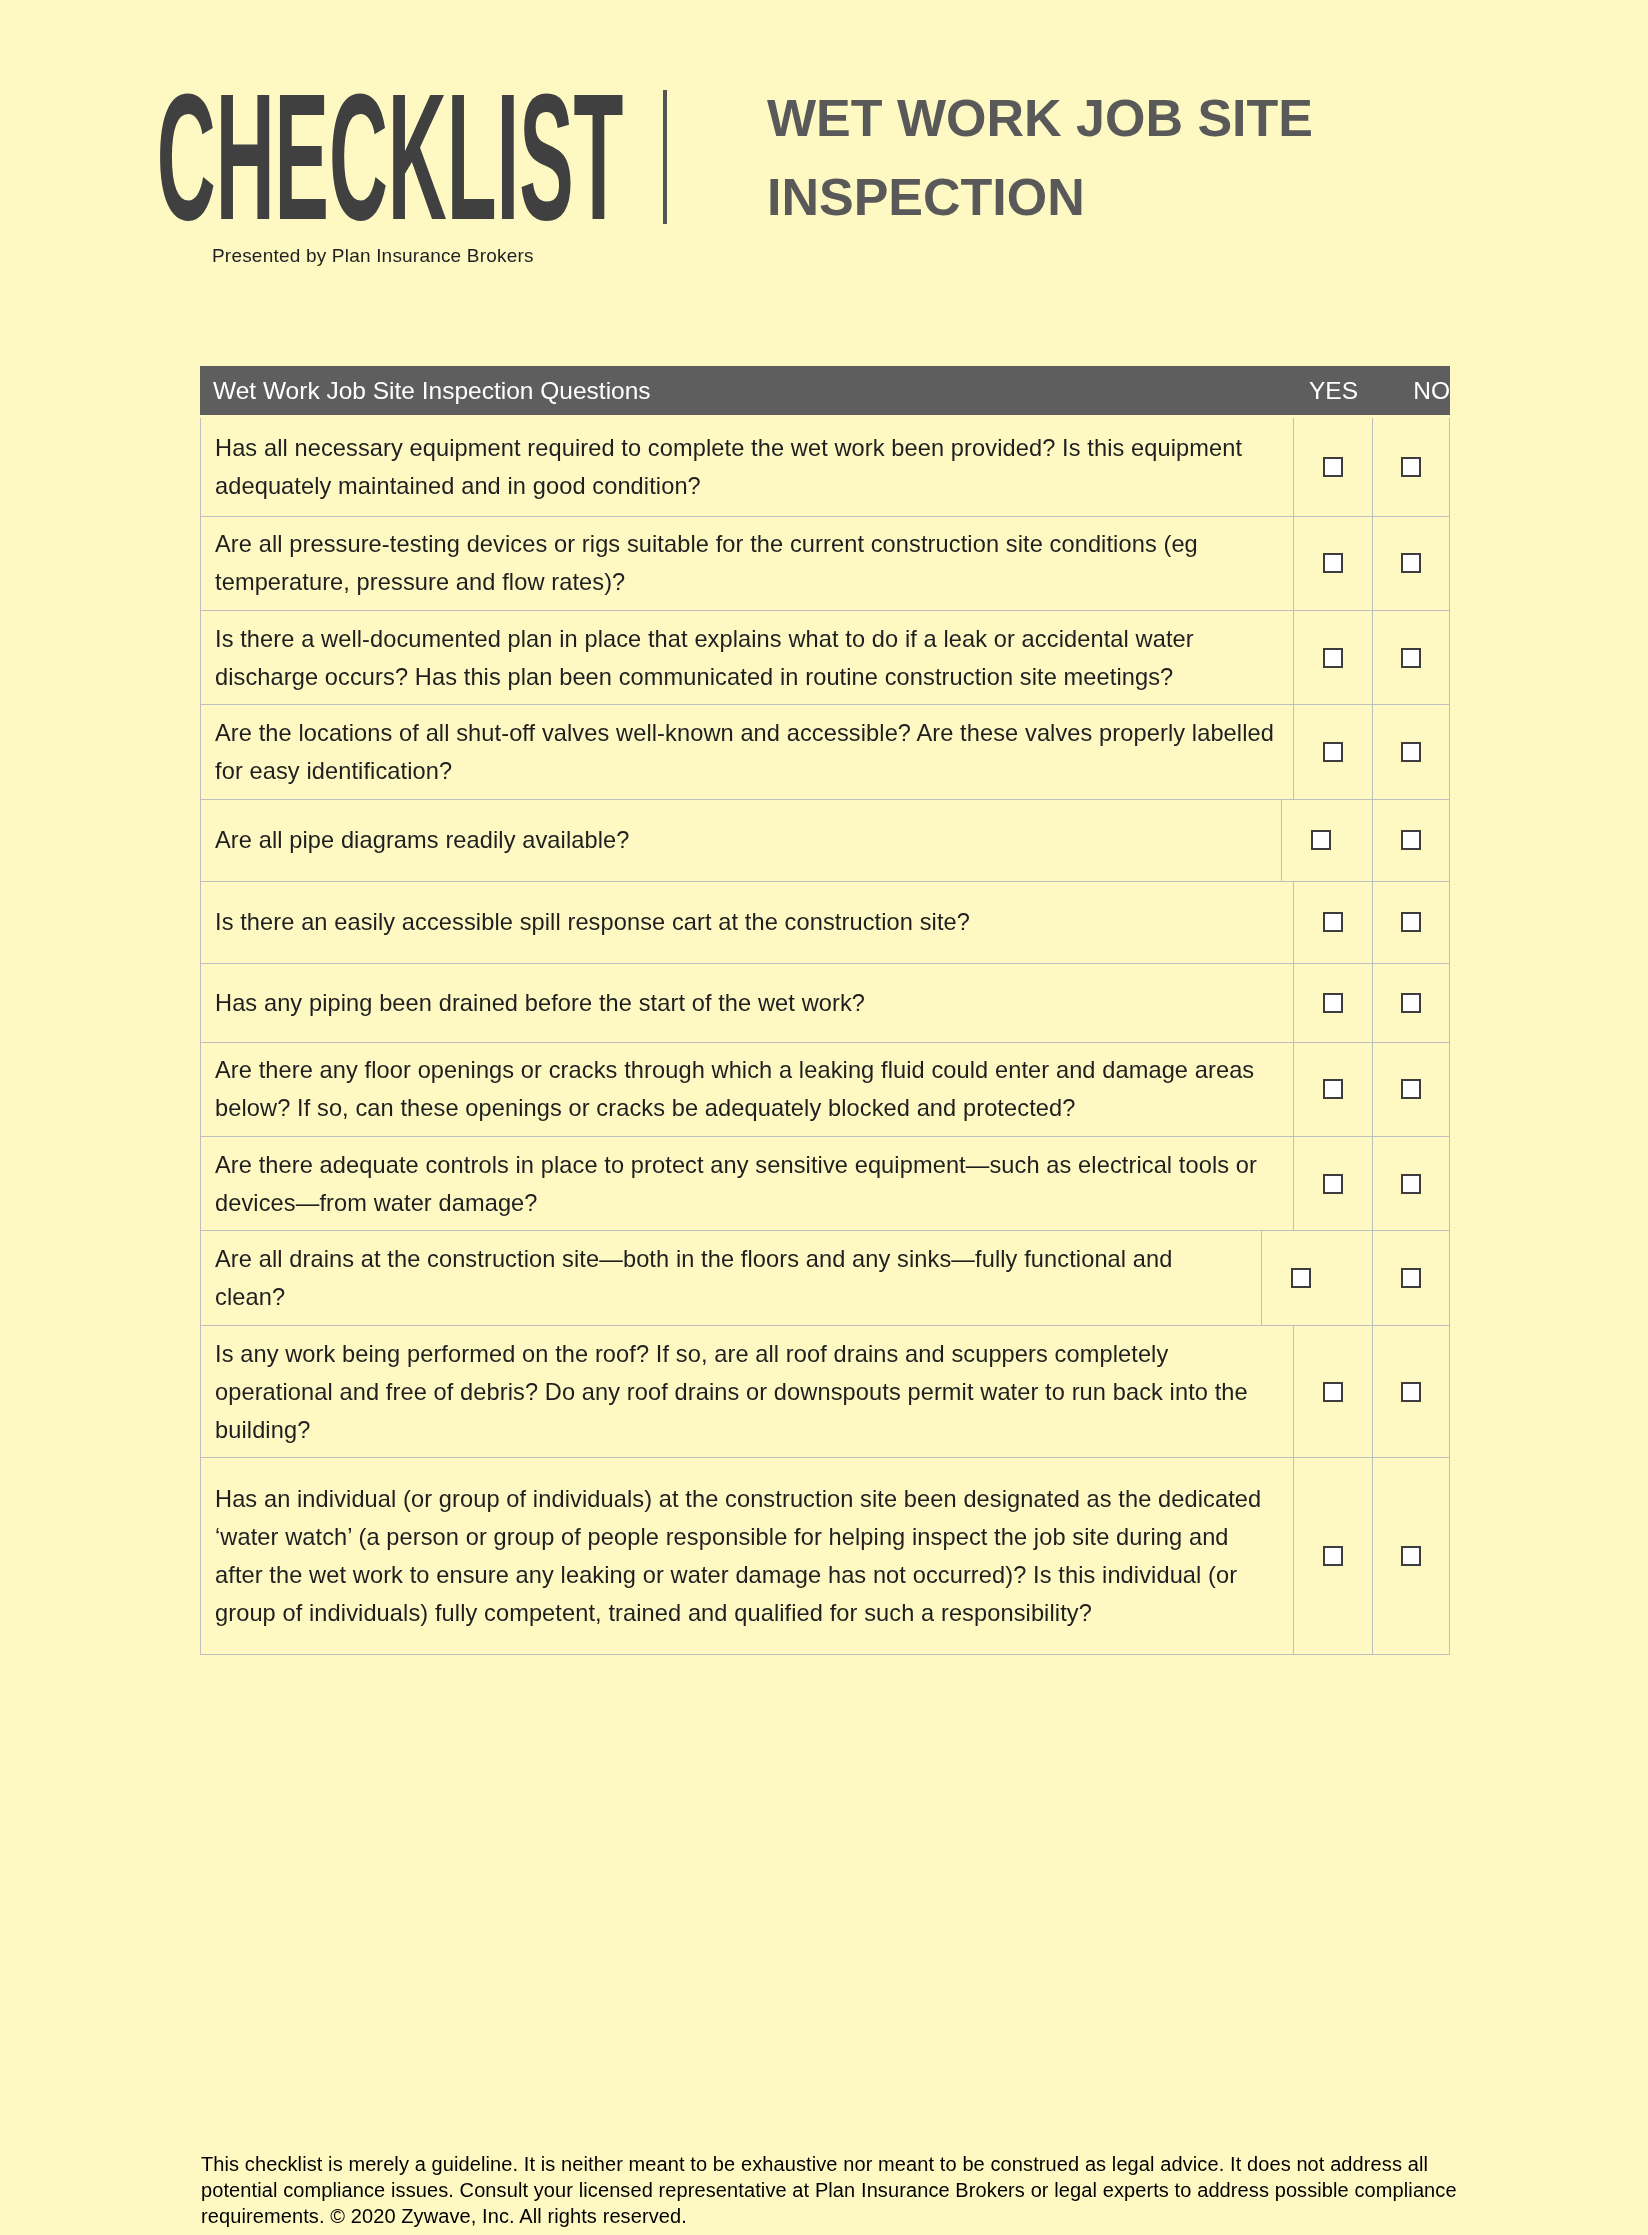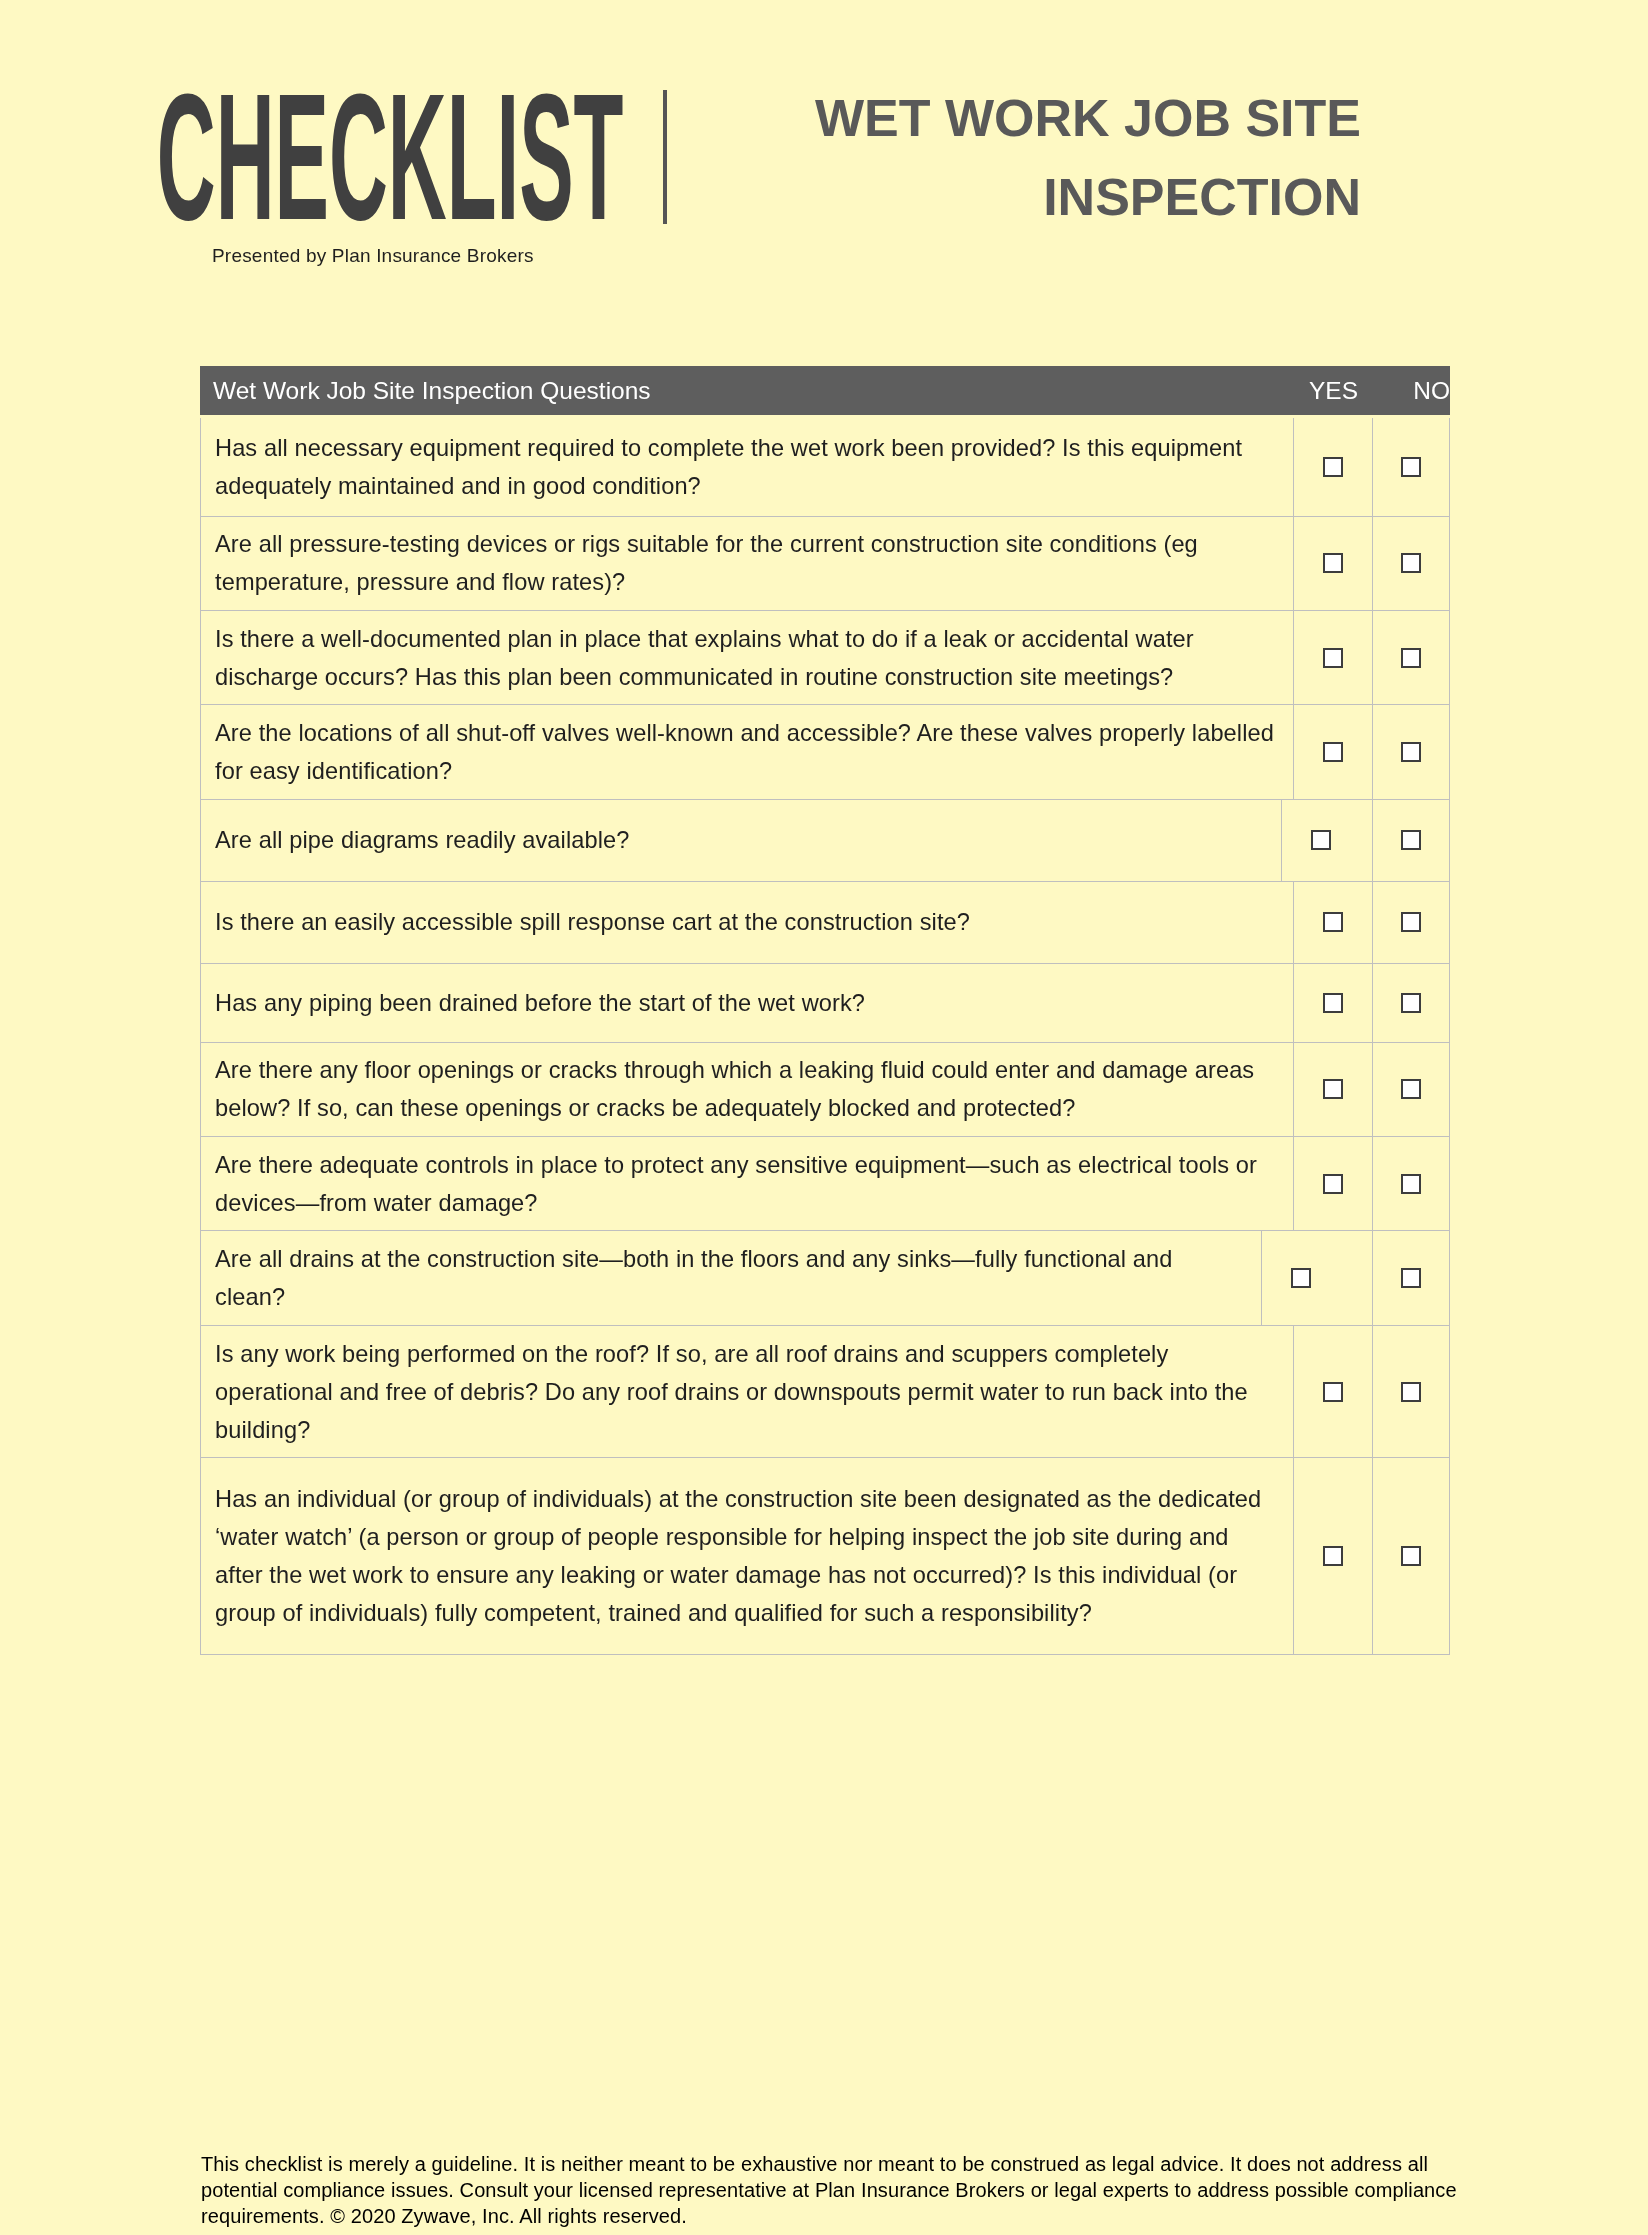--- a/index.html
+++ b/index.html
@@ -15,21 +15,21 @@
 
   
   .logo-svg { position: absolute; left: 155px; top: 84px; }
   .logo-divider {
     position: absolute; left: 663px; top: 90px;
     width: 4.4px; height: 134px; background: #555555;
   }
   .doc-title {
     position: absolute; left: 767px; top: 79px; width: 594px;
     font-size: 52px; font-weight: bold; color: #595959;
-    line-height: 79px; letter-spacing: 0px; text-align: right;
+    line-height: 79px; letter-spacing: 0px;
   }
   .presented-by {
     position: absolute; left: 212px; top: 245px;
     font-size: 19px; color: #1f1f1f; letter-spacing: 0.2px;
   }
 
   
   .qtable {
     position: absolute; left: 200px; top: 366px; width: 1250px;
   }

